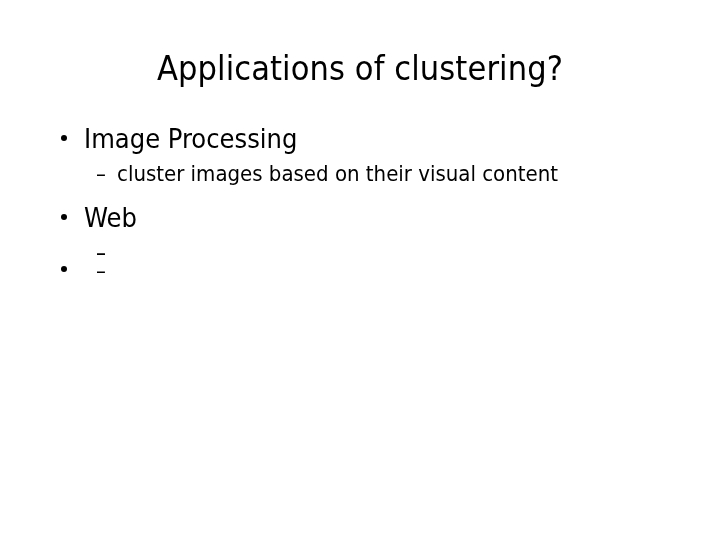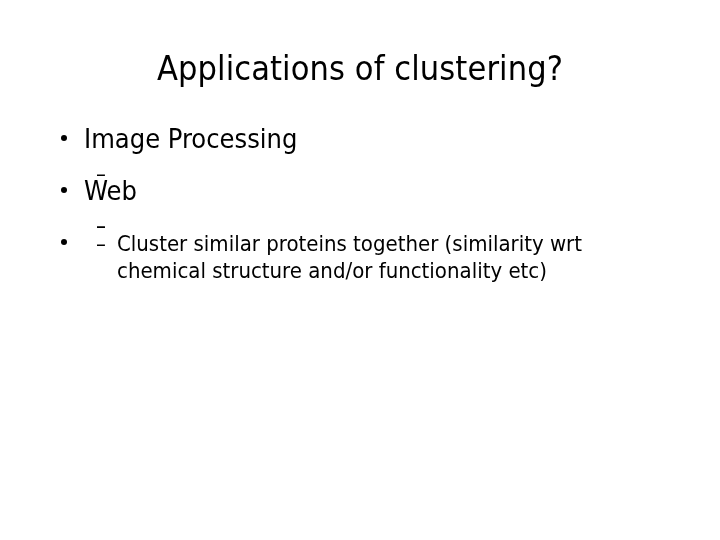--- a/index.html
+++ b/index.html
@@ -104,20 +104,21 @@
   <div class="body-content">
 
     <div class="group">
       <div class="bullet-l1">
         <span class="dot"></span>
         <span>Image Processing</span>
       </div>
       <div class="gap-after-l1"></div>
       <div class="bullet-l2">
         <span class="dash">–</span>
+        <span>cluster images based on their visual content</span>
       </div>
     </div>
 
     <div class="gap-after-l2"></div>
 
     <div class="group">
       <div class="bullet-l1">
         <span class="dot"></span>
         <span>Web</span>
       </div>
@@ -132,21 +133,20 @@
 
     <div class="gap-after-l2"></div>
 
     <div class="group">
       <div class="bullet-l1">
         <span class="dot"></span>
       </div>
       <div class="gap-after-l1"></div>
       <div class="bullet-l2">
         <span class="dash">–</span>
-        <span>Cluster similar proteins together (similarity wrt chemical structure and/or functionality etc)</span>
       </div>
     </div>
 
     <div class="gap-small"></div>
 
 
   </div>
 </div>
 
 </body></html>

